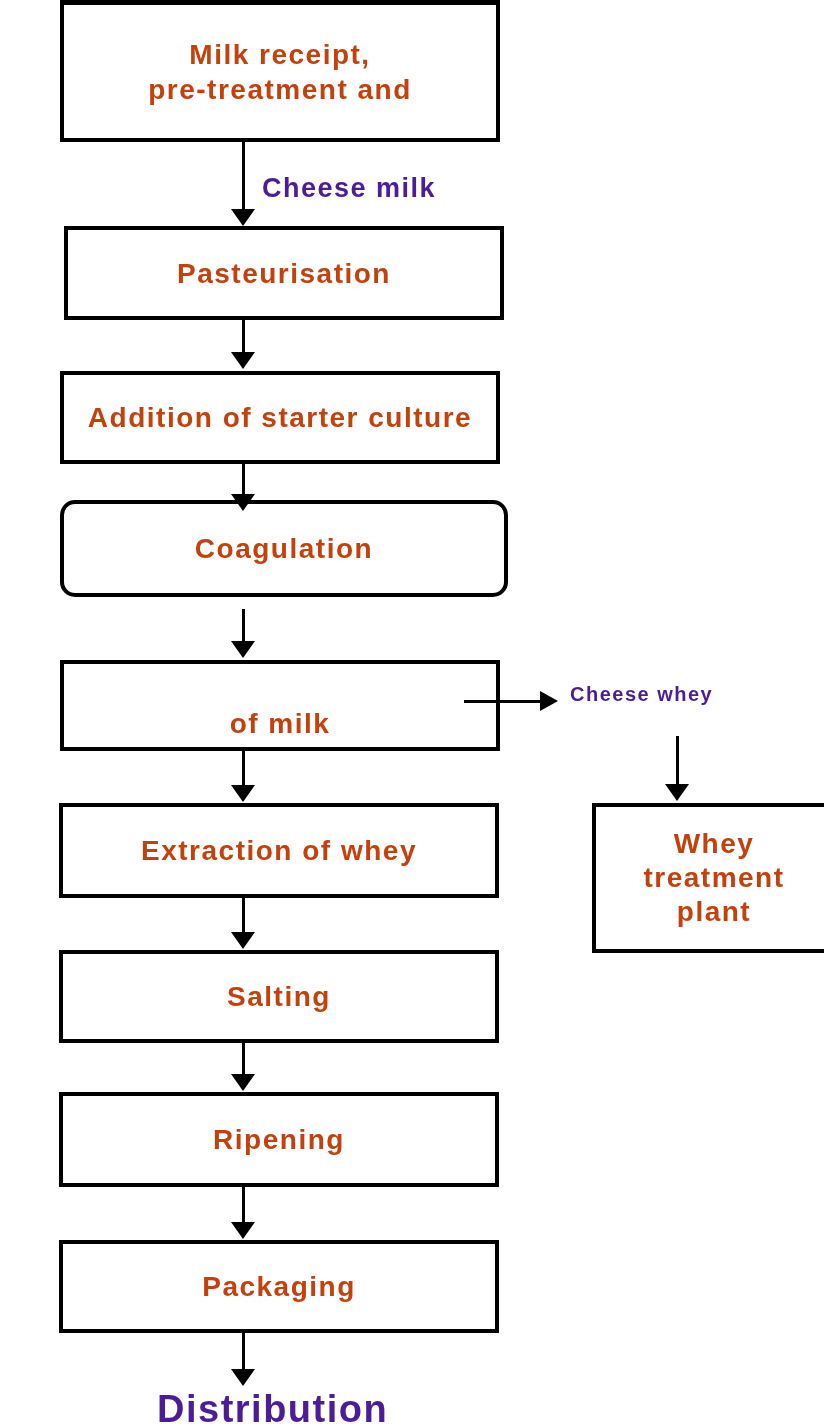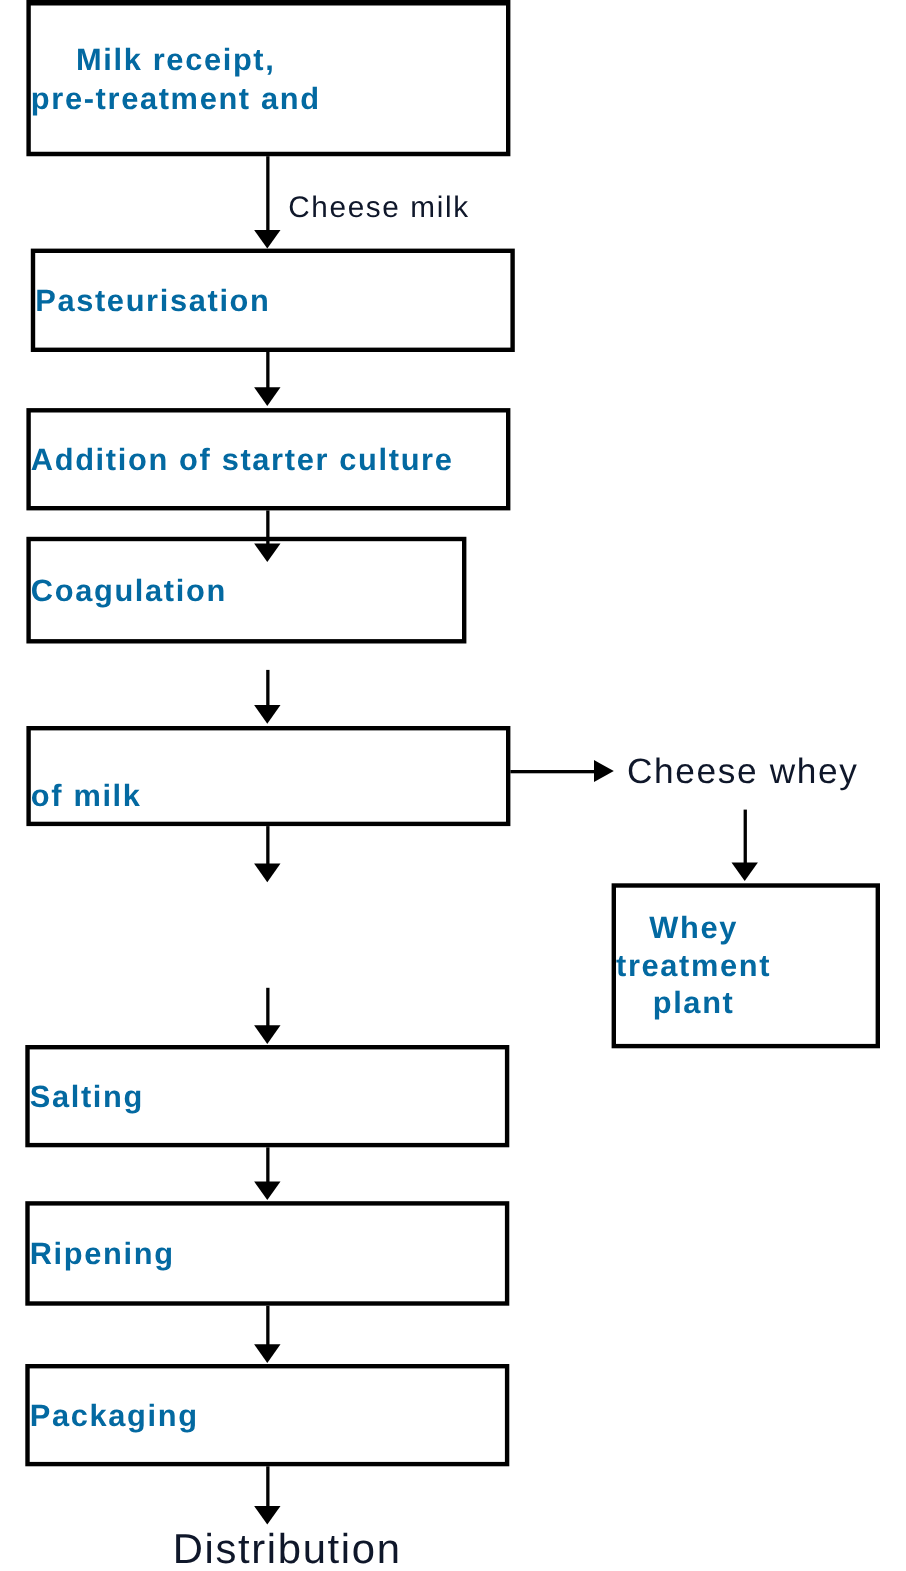--- a/index.html
+++ b/index.html
@@ -12,54 +12,56 @@
     font-family: "Liberation Sans", sans-serif;
     color: #000;
     overflow: hidden;
   }
   .node {
     position: absolute;
     border: 4px solid #000;
     background: #fff;
     display: flex;
     align-items: center;
+    justify-content: center;
     text-align: center;
     font-weight: bold;
     font-size: 28px;
     line-height: 35px;
     letter-spacing: 1.5px;
-    color: #0369a1;
+    color: #c2410c;
+    margin-left: 36px;
   }
   .vline { position: absolute; width: 3px; background: #000; }
   .hline { position: absolute; height: 3px; background: #000; }
   .ah-down {
     position: absolute; width: 0; height: 0;
     border-left: 12px solid transparent;
     border-right: 12px solid transparent;
     border-top: 17px solid #000;
   }
   .ah-right {
     position: absolute; width: 0; height: 0;
     border-top: 10px solid transparent;
     border-bottom: 10px solid transparent;
     border-left: 18px solid #000;
   }
   .flow-label {
     position: absolute;
-    font-weight: normal;
+    font-weight: bold;
     font-size: 27px;
     letter-spacing: 1.5px;
     white-space: nowrap;
-    color: #0f172a;
+    color: #4c1d95;
   }
   
   .n-milk     { left: 24px; top: 0px;    width: 440px; height: 142px; border-top-width: 5px; }
   .n-past     { left: 28px; top: 226px;  width: 440px; height: 94px;  }
   .n-starter  { left: 24px; top: 371px;  width: 440px; height: 93px;  }
-  .n-coag     { left: 24px; top: 488px;  width: 400px; height: 97px;  }
+  .n-coag     { left: 24px; top: 500px;  width: 448px; height: 97px; border-radius: 15px;  }
   .n-cut      { left: 24px; top: 660px;  width: 440px; height: 91px;  }
   .n-extract  { left: 23px; top: 803px;  width: 440px; height: 95px;  }
   .n-salt     { left: 23px; top: 950px;  width: 440px; height: 93px;  }
   .n-ripen    { left: 23px; top: 1092px; width: 440px; height: 95px;  }
   .n-pack     { left: 23px; top: 1240px; width: 440px; height: 93px;  }
   .n-wheyplant{ left: 556px; top: 803px; width: 244px; height: 150px; line-height: 34px; }
 </style>
 </head>
 <body>
 
@@ -84,20 +86,23 @@
     <span>Coagulation</span>
   </div>
 
   <div class="node n-cut">
     <div>
       <br>
       <span>of milk</span>
     </div>
   </div>
 
+  <div class="node n-extract">
+    <span>Extraction of whey</span>
+  </div>
 
   <div class="node n-salt">
     <span>Salting</span>
   </div>
 
   <div class="node n-ripen">
     <span>Ripening</span>
   </div>
 
   <div class="node n-pack">
@@ -139,16 +144,16 @@
   <div class="vline" style="left:242px; top:1333px; height:38px;"></div>
   <div class="ah-down" style="left:231px; top:1369px;"></div>
 
   <div class="hline" style="left:464px; top:700px; width:78px;"></div>
   <div class="ah-right" style="left:540px; top:691px;"></div>
 
   <div class="vline" style="left:676px; top:736px; height:50px;"></div>
   <div class="ah-down" style="left:665px; top:784px;"></div>
 
   <span class="flow-label" style="left:262px; top:173px;">Cheese milk</span>
-  <span class="flow-label" style="left:570px; top:683px; font-size:32px;">Cheese whey</span>
+  <span class="flow-label" style="left:570px; top:683px; font-size:20px;">Cheese whey</span>
   <span class="flow-label" style="left:157px; top:1388px; font-size:38px;">Distribution</span>
 
 </div>
 
 </body></html>

